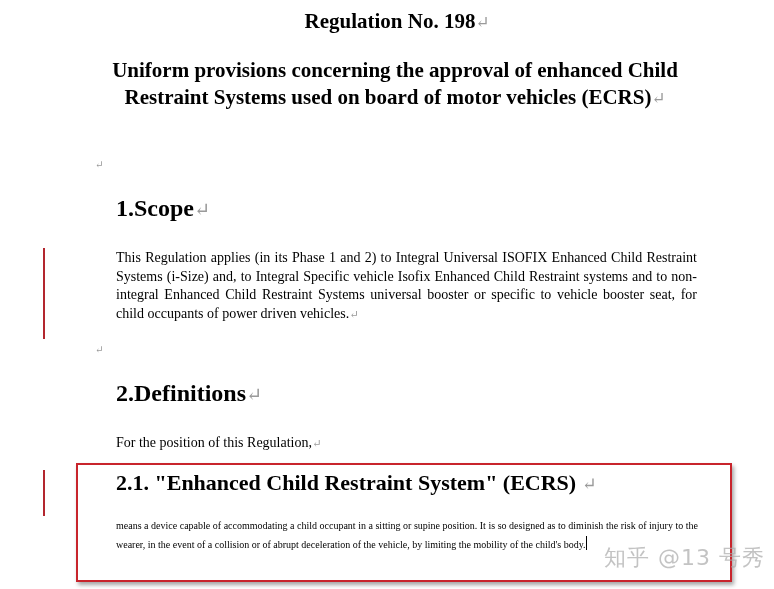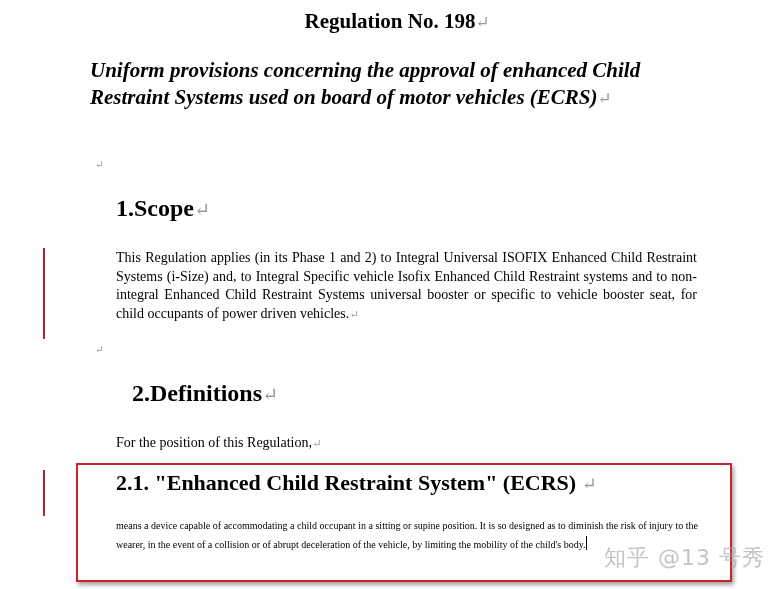--- a/index.html
+++ b/index.html
@@ -1,21 +1,21 @@
 <!DOCTYPE html>
 <html><head>
 <meta charset="utf-8">
 <style>
   html, body { margin:0; padding:0; background:#ffffff; }
   body { width:774px; height:589px; position:relative; overflow:hidden;
          font-family:"Liberation Serif", "DejaVu Serif", serif; color:#000; }
   .pm { color:#9a9a9a; font-weight:normal; font-size:0.8em; }
   .abs { position:absolute; }
   #reg-title { left:0; width:794px; top:9px; text-align:center; font-size:21px; font-weight:bold; }
-  #main-title { left:90px; width:610px; top:57px; text-align:left; font-size:21px; font-weight:bold; line-height:27px;font-style:italic; }
+  #main-title { left:90px; width:610px; top:57px; text-align:center; font-size:21px; font-weight:bold; line-height:27px; }
   .empty-para { left:95px; font-size:13px; }
   .heading { left:116px; font-size:24px; font-weight:bold; }
   .body-text { left:116px; width:581px; font-size:14px; line-height:18.5px; text-align:justify; }
   .change-bar { left:43px; width:2px; background:#b3262e; }
   #def-box { left:76px; top:463px; width:652px; height:115px; border:2px solid #c8242c;
              box-shadow:2px 3px 4px rgba(0,0,0,0.35); }
   #def-heading { left:116px; top:470px; font-size:22px; font-weight:bold; }
   #def-body { left:116px; top:517px; width:582px; font-size:10px; line-height:18.5px; text-align:justify; }
   .caret { display:inline-block; width:1px; height:14px; background:#000; vertical-align:-2px; }
   #watermark { left:580px; top:543px; font-size:22px; color:rgba(170,170,170,0.7);
@@ -33,21 +33,21 @@
   <div class="abs empty-para" style="top:156px;"><span class="pm">↵</span></div>
 
   <div class="abs heading" style="top:195px;"><span>1.Scope</span><span class="pm">↵</span></div>
 
   <div class="abs change-bar" style="top:248px;height:91px;"></div>
 
   <div class="abs body-text" style="top:249px;"><span>This Regulation applies (in its Phase 1 and 2) to Integral Universal ISOFIX Enhanced Child Restraint Systems (i-Size) and, to Integral Specific vehicle Isofix Enhanced  Child Restraint systems and to non-integral Enhanced Child Restraint Systems universal booster or specific to vehicle booster seat, for child occupants of power driven vehicles.</span><span class="pm">↵</span></div>
 
   <div class="abs empty-para" style="top:341px;"><span class="pm">↵</span></div>
 
-  <div class="abs heading" style="top:380px;margin-left:16px;"><span>2.Definitions</span><span class="pm">↵</span></div>
+  <div class="abs heading" style="top:380px;"><span>2.Definitions</span><span class="pm">↵</span></div>
 
   <div class="abs body-text" style="top:434px;"><span>For the position of this Regulation,</span><span class="pm">↵</span></div>
 
   <div class="abs change-bar" style="top:470px;height:46px;"></div>
 
   <div id="def-box" class="abs"></div>
 
   <div id="def-heading" class="abs"><span>2.1.  "Enhanced Child Restraint System" (ECRS)</span> <span class="pm">↵</span></div>
 
   <div id="def-body" class="abs"><span>means a device capable of accommodating a child occupant in a sitting or supine position. It is so designed as to diminish the risk of injury to the wearer, in the event of a collision or of abrupt deceleration of the vehicle, by limiting the mobility of the child's body.</span><span class="caret"></span></div>

